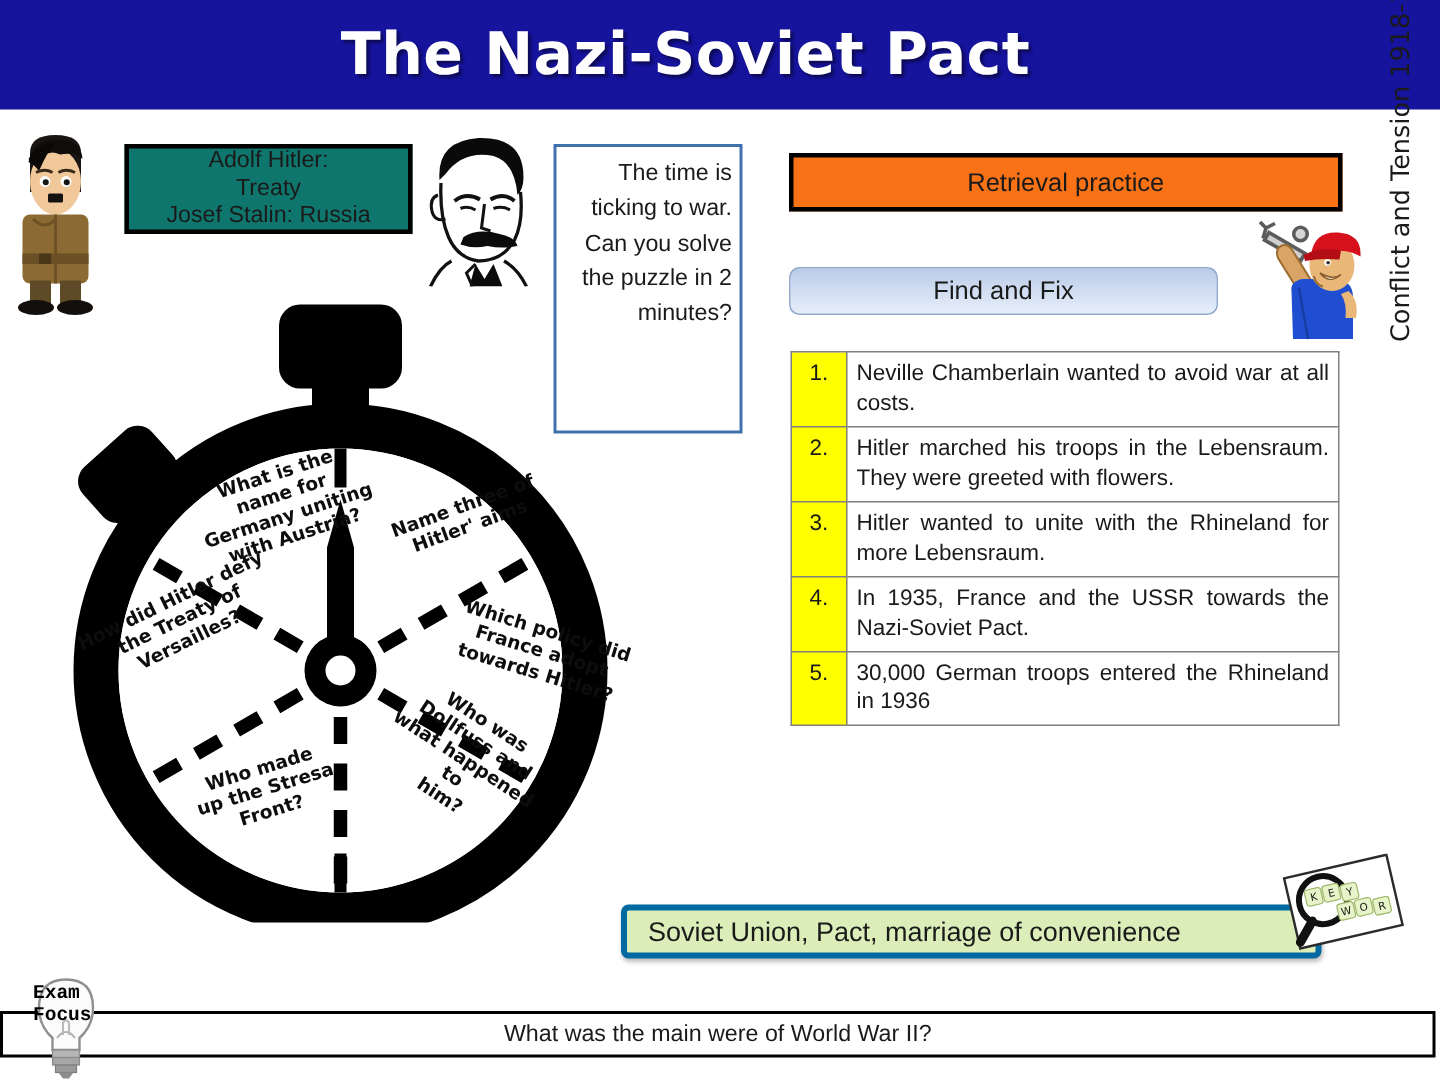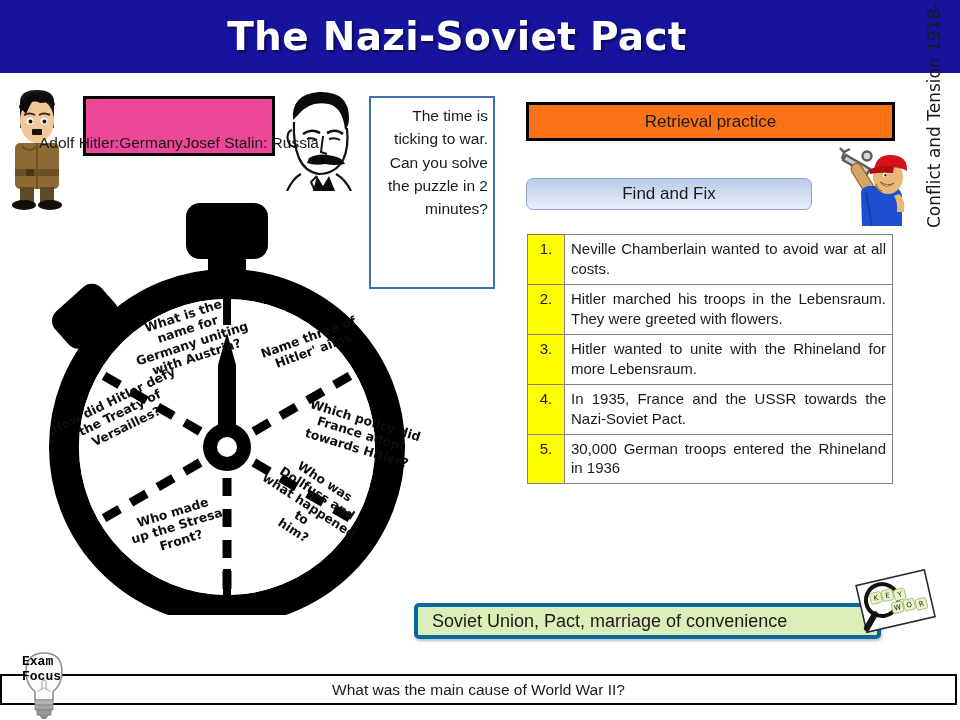--- a/index.html
+++ b/index.html
@@ -48,25 +48,25 @@
     position: absolute;
     left: 273px; top: 86px;
     width: 92px; height: 105px;
   }
 
   .people-box {
     position: absolute;
     left: 83px; top: 96px;
     width: 192px; height: 60px;
     border: 3px solid #000000;
-    background: #ec4899;
+    background: #0f766e;
     box-sizing: border-box;
     display: flex;
-    flex-direction: row;
-    align-items: flex-end;
+    flex-direction: column;
+    align-items: center;
     justify-content: center;
     line-height: 1.22;
   }
   .people-box span {
     display: block;
     font-size: 15.5px;
     color: #1a1a1a;
     text-align: center;
     white-space: nowrap;
   }
@@ -261,21 +261,21 @@
       <rect x="20" y="85" width="8" height="7" fill="#4a3717"></rect>
       <rect x="14" y="103" width="14" height="17" fill="#5e4a26"></rect>
       <rect x="34" y="103" width="14" height="17" fill="#5e4a26"></rect>
       <ellipse cx="18" cy="121" rx="12" ry="5" fill="#120f0d"></ellipse>
       <ellipse cx="44" cy="121" rx="12" ry="5" fill="#120f0d"></ellipse>
     </svg>
   </div>
 
   <div class="people-box">
     <span>Adolf Hitler:</span>
-    <span>Germany</span>
+    <span>Treaty</span>
     <span>Josef Stalin: Russia</span>
   </div>
 
   <div class="stalin-fig">
     <svg viewBox="0 0 92 105" width="92" height="105">
       <path d="M20 34 Q18 8 46 6 Q76 5 76 32 Q76 40 72 44 Q70 22 56 18 Q36 14 24 30 Z" fill="#0a0a0a"></path>
       <path d="M21 36 Q20 58 26 72 Q32 86 46 88 Q62 88 70 74 Q76 62 74 42" fill="none" stroke="#111111" stroke-width="2.2"></path>
       <path d="M30 48 Q38 42 47 47" fill="none" stroke="#111111" stroke-width="2.6"></path>
       <path d="M54 47 Q63 42 70 48" fill="none" stroke="#111111" stroke-width="2.6"></path>
       <path d="M34 53 Q39 51 44 54" fill="none" stroke="#111111" stroke-width="2"></path>
@@ -434,21 +434,21 @@
           <rect x="48" y="33" width="11" height="11" rx="2" fill="#e7f3c9" stroke="#9db86a" stroke-width=".8"></rect>
           <text x="53.5" y="41">O</text>
           <rect x="60" y="35" width="11" height="11" rx="2" fill="#e7f3c9" stroke="#9db86a" stroke-width=".8"></rect>
           <text x="65.5" y="43">R</text>
         </g>
       </g>
     </svg>
   </div>
 
   <div class="footer-bar">
-    <span class="footer-text">What was the main cause of World War II?</span>
+    <span class="footer-text">What was the main were of World War II?</span>
   </div>
 
   <div class="bulb">
     <svg viewBox="0 0 56 70" width="56" height="70">
       <path d="M28 3 Q46 3 46 22 Q46 34 37 42 L37 50 L19 50 L19 42 Q10 34 10 22 Q10 3 28 3 Z" fill="#fbfbfb" stroke="#8f8f8f" stroke-width="1.6"></path>
       <path d="M22 42 Q28 34 34 42" fill="none" stroke="#b0b0b0" stroke-width="1.2"></path>
       <path d="M26 40 L26 32 Q28 28 30 32 L30 40" fill="none" stroke="#b9b9b9" stroke-width="1.4"></path>
       <rect x="19" y="50" width="18" height="5" fill="#b5b5b5" stroke="#8a8a8a" stroke-width=".8"></rect>
       <rect x="19" y="55" width="18" height="5" fill="#a6a6a6" stroke="#8a8a8a" stroke-width=".8"></rect>
       <rect x="21" y="60" width="14" height="5" fill="#9a9a9a" stroke="#7d7d7d" stroke-width=".8"></rect>

